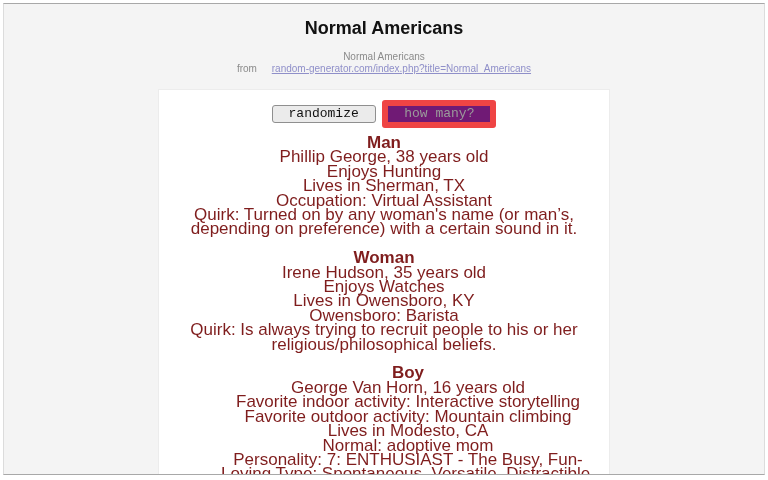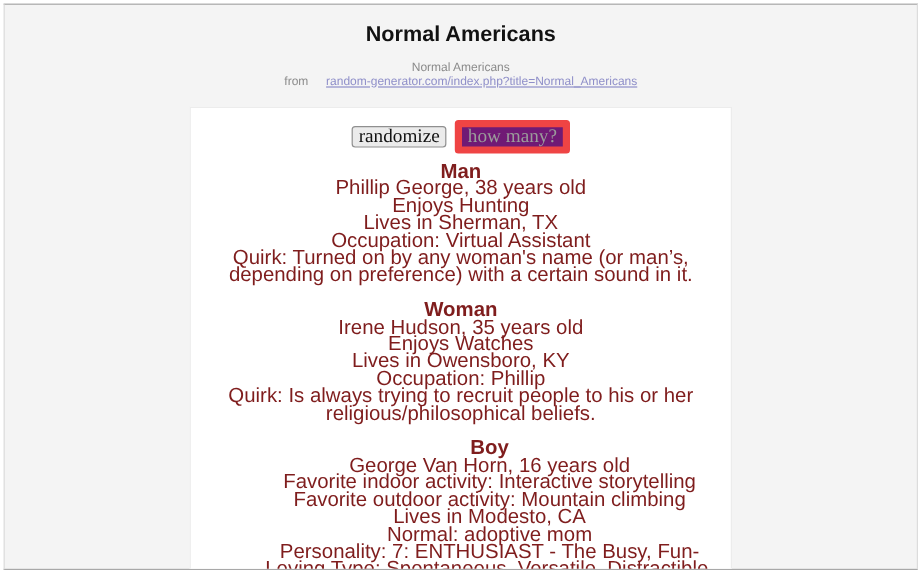--- a/index.html
+++ b/index.html
@@ -52,24 +52,24 @@
     background: #ffffff;
     border: 1px solid #ececec;
     padding: 10px 10px 30px;
     min-height: 340px;
   }
   .buttons-row {
     text-align: center;
     margin-bottom: 8px;
   }
   .btn {
-    font-family: Liberation Serif, serif;
-    font-size: 16px;
+    font-family: Liberation Mono, monospace;
+    font-size: 13px;
     line-height: 13px;
-    padding: 1px 5px 2px;
+    padding: 1px 16px 2px;
     border-radius: 3px;
     vertical-align: middle;
     cursor: pointer;
   }
   .btn-primary {
     background: #ebebeb;
     border: 1px solid #8f8f8f;
     color: #111111;
   }
   .btn-secondary {
@@ -125,21 +125,21 @@
             <div>Quirk: Turned on by any woman's name (or man’s, depending on preference) with a certain sound in it.</div>
           </div>
   </div>
 
   <div class="person-section">
     <div class="person-heading">Woman</div>
     <div>
             <div>Irene Hudson, 35 years old</div>
             <div>Enjoys Watches</div>
             <div>Lives in Owensboro, KY</div>
-            <div>Occupation: Phillip</div>
+            <div>Owensboro: Barista</div>
             <div>Quirk: Is always trying to recruit people to his or her religious/philosophical beliefs.</div>
           </div>
   </div>
 
   <div class="person-section">
     <div class="person-heading">Boy</div>
     <div>
             <div>George Van Horn, 16 years old</div>
             <div>Favorite indoor activity: Interactive storytelling</div>
             <div>Favorite outdoor activity: Mountain climbing</div>

